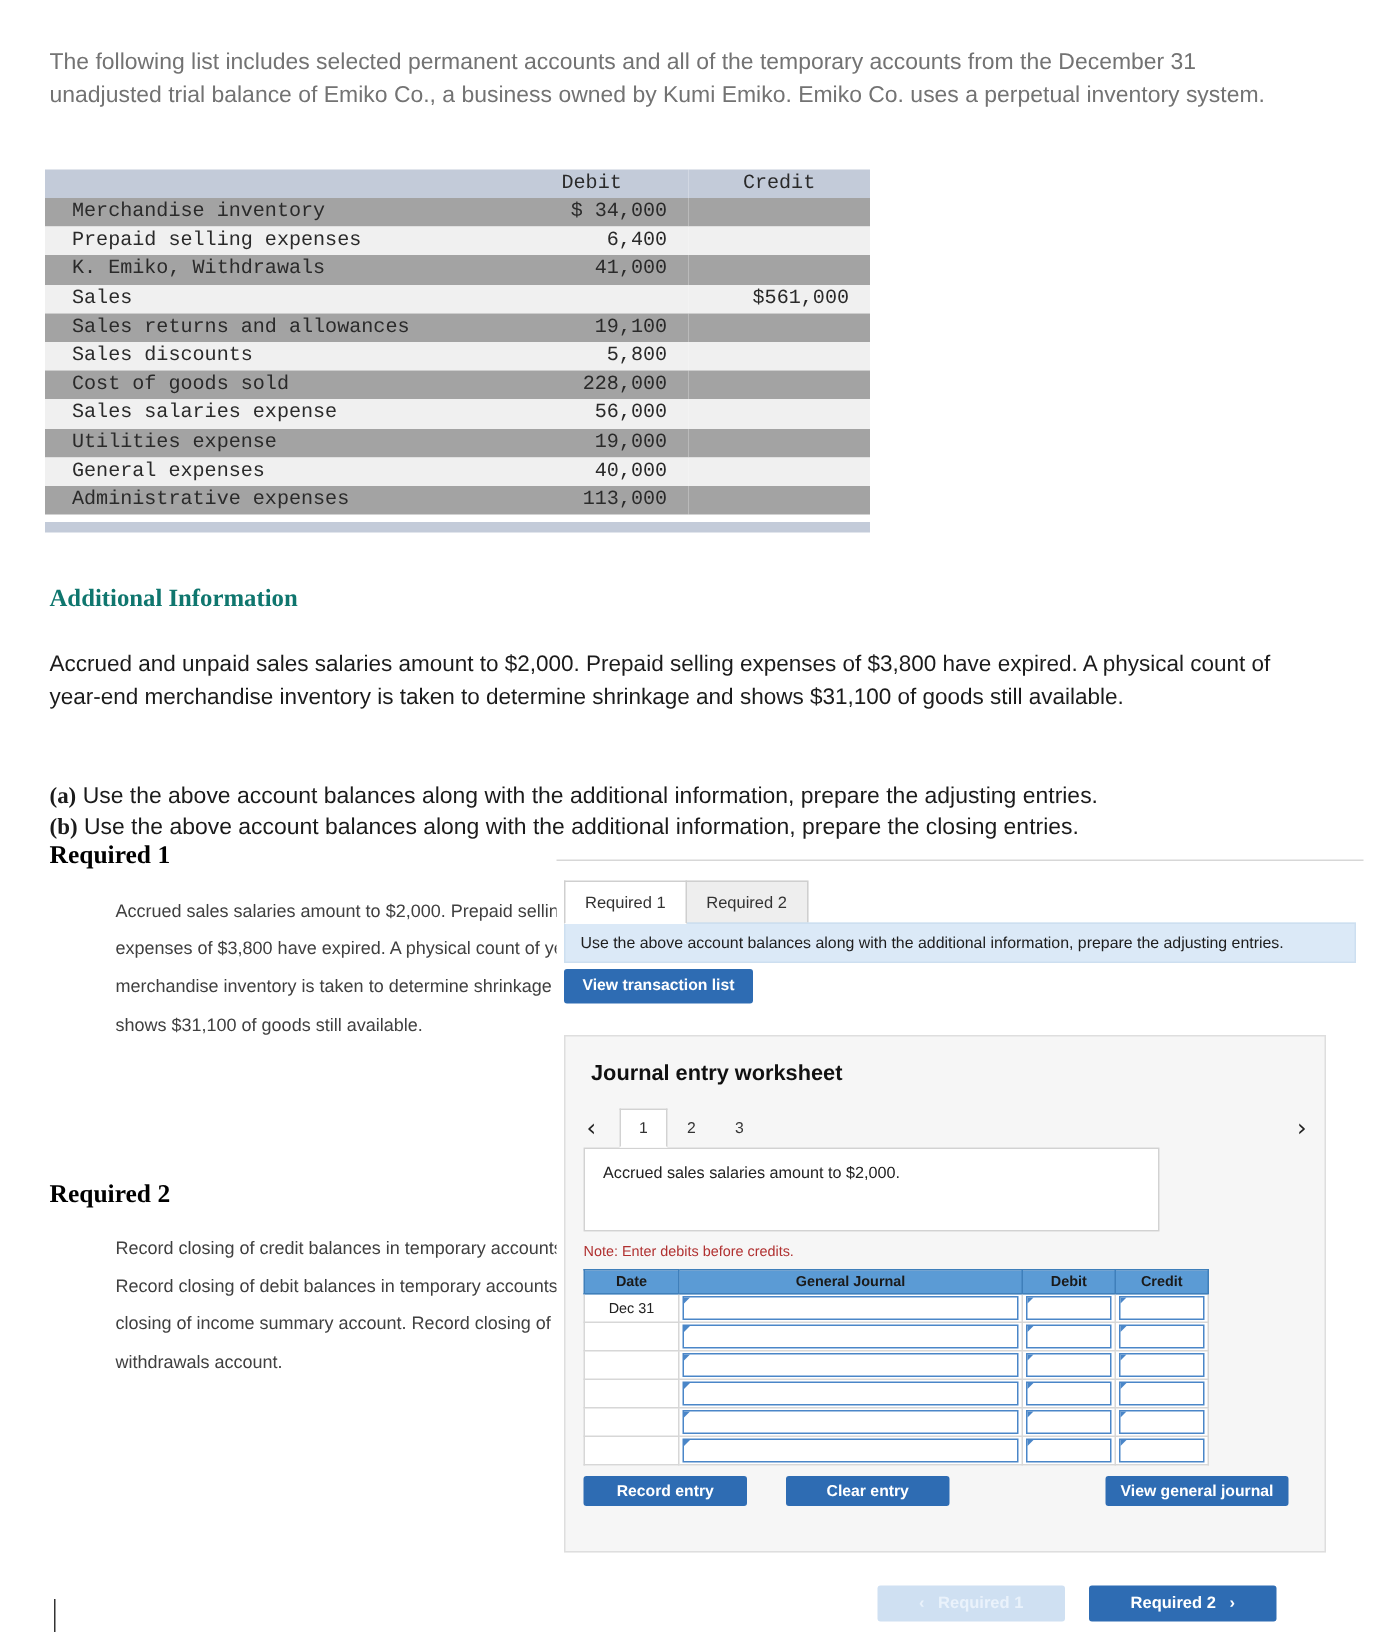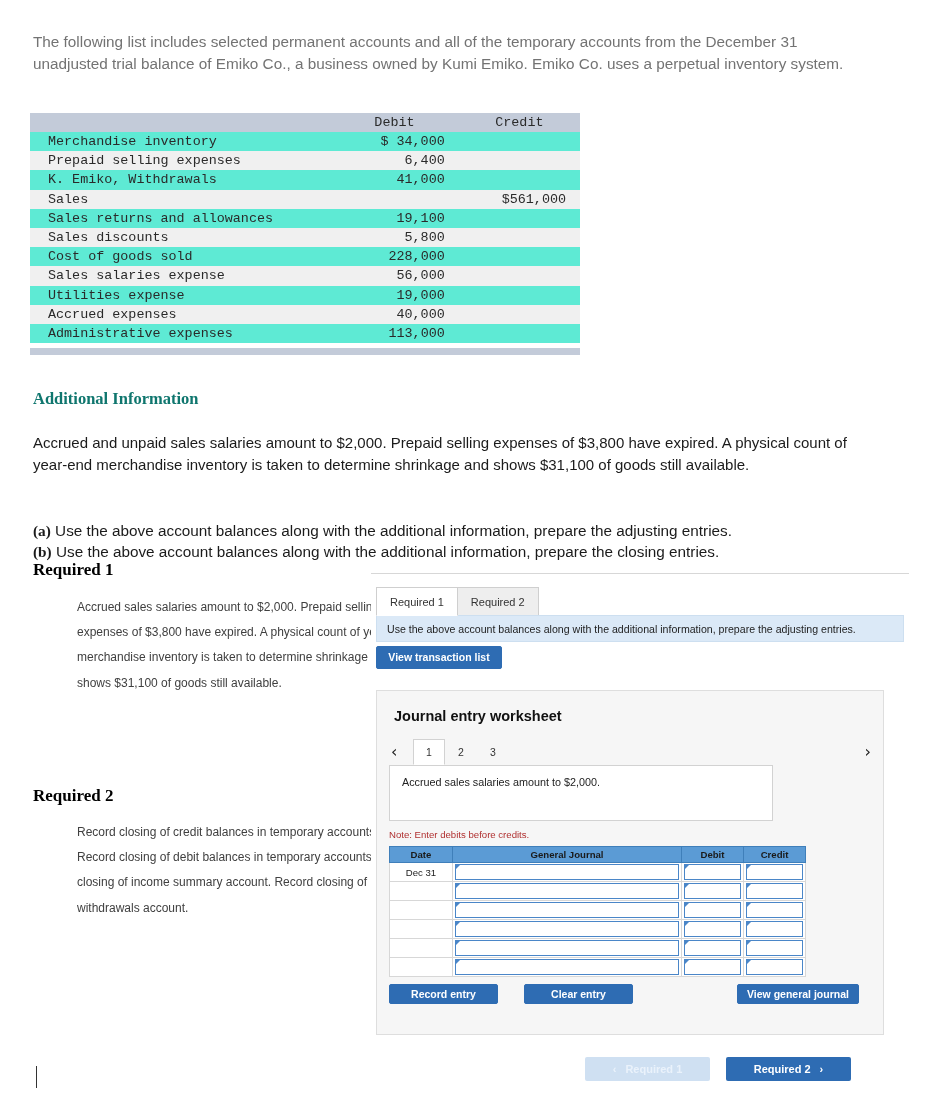--- a/index.html
+++ b/index.html
@@ -48,21 +48,21 @@
     padding: 0;
     font-family: "Liberation Mono", "DejaVu Sans Mono", monospace;
     font-size: 13.4px;
     color: #2a2a2a;
   }
   table.tb td {
     height: 19.2px;
     padding: 0 2px;
     white-space: pre;
   }
-  table.tb tr.odd td { background: #5eead4; }
+  table.tb tr.odd td { background: #a3a3a3; }
   table.tb tr.even td { background: #f0f0f0; }
   .c-acct { width: 300px; padding-left: 18px !important; }
   .c-deb  { width: 130px; text-align: right; padding-right: 14px !important; }
   .c-cred { width: 120px; text-align: right; padding-right: 14px !important; }
   th.c-deb, th.c-cred { text-align: center !important; padding-right: 0 !important; }
   .tb-foot {
     height: 7px;
     background: #c3cbd9;
     margin-top: 5px;
   }
@@ -448,21 +448,21 @@
           <td class="c-acct">Sales salaries expense</td>
           <td class="c-deb">56,000</td>
           <td class="c-cred"></td>
         </tr>
         <tr class="odd">
           <td class="c-acct">Utilities expense</td>
           <td class="c-deb">19,000</td>
           <td class="c-cred"></td>
         </tr>
         <tr class="even">
-          <td class="c-acct">Accrued expenses</td>
+          <td class="c-acct">General expenses</td>
           <td class="c-deb">40,000</td>
           <td class="c-cred"></td>
         </tr>
         <tr class="odd">
           <td class="c-acct">Administrative expenses</td>
           <td class="c-deb">113,000</td>
           <td class="c-cred"></td>
         </tr>
       </tbody>
   </table>

